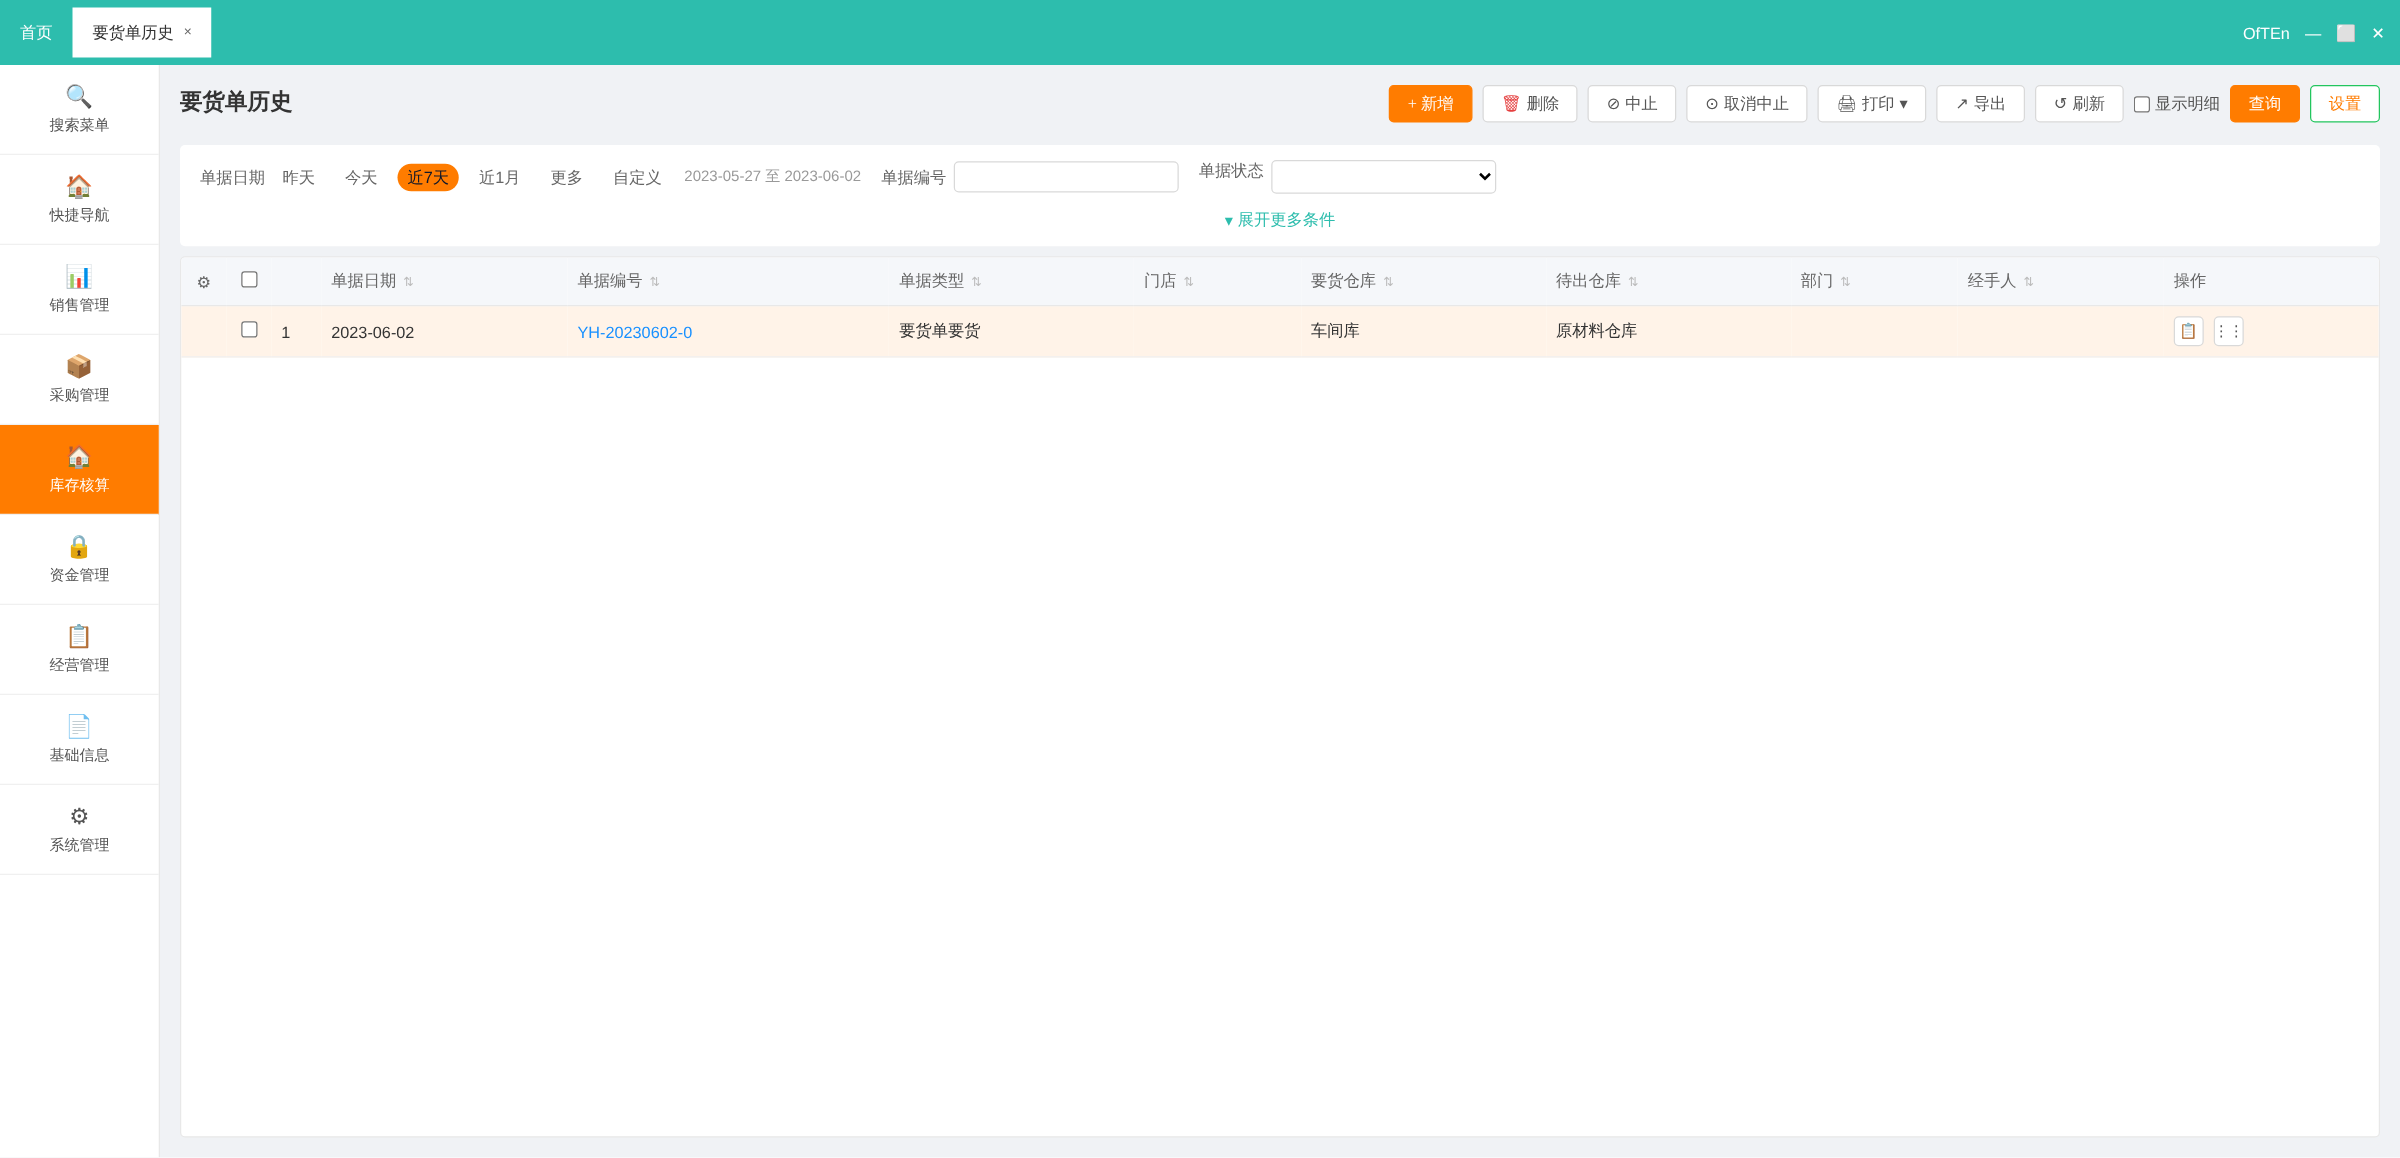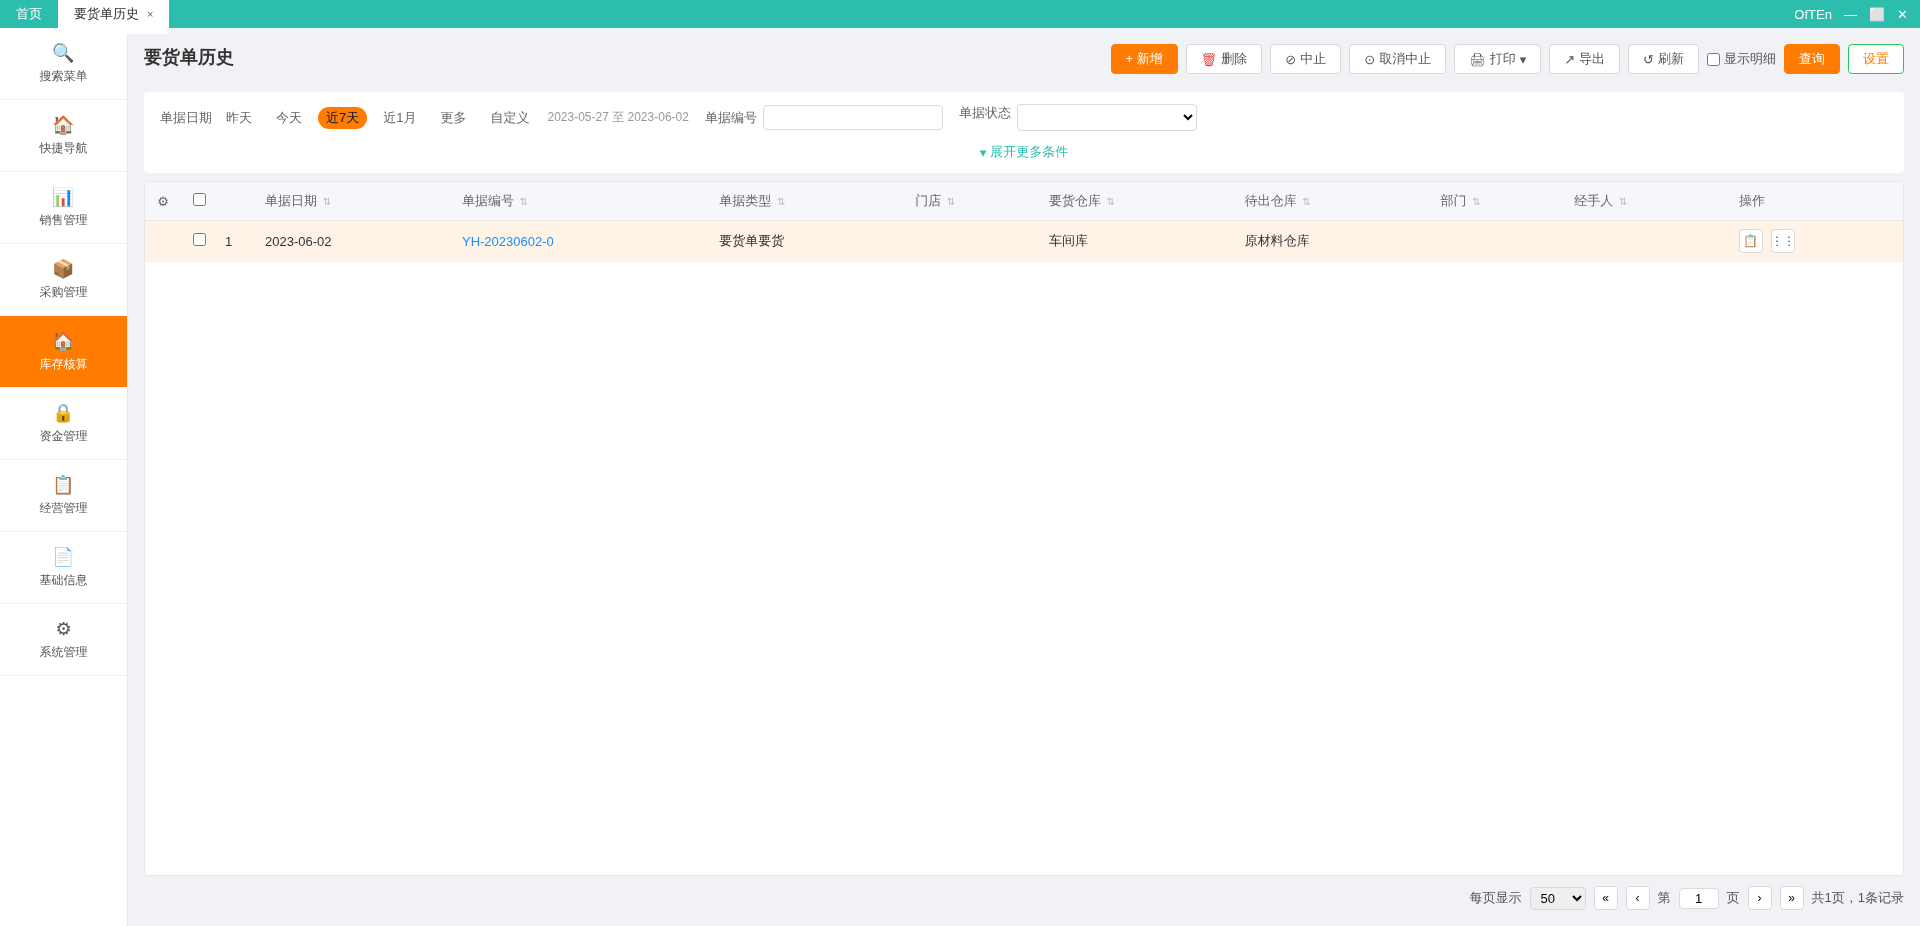--- a/index.html
+++ b/index.html
@@ -1,19 +1,19 @@
 <!DOCTYPE html>
 <html><head>
   <meta charset="utf-8">
   <style>
     * { box-sizing: border-box; margin: 0; padding: 0; }
     body { font-family: "Microsoft YaHei", "PingFang SC", sans-serif; font-size: 13px; color: #333; background: #f0f2f5; display: flex; flex-direction: column; height: 926px; overflow: hidden; }
 
     
-    .top-bar { background: #2dbdad; height: 28px; display: flex; align-items: center; padding: 0 0 0 0; flex-shrink: 0; }
+    .top-bar { background: #2dbdad; height: 52px; display: flex; align-items: center; padding: 0 0 0 0; flex-shrink: 0; }
     .tab-item { display: flex; align-items: center; height: 40px; padding: 0 16px; font-size: 13px; color: #fff; cursor: pointer; position: relative; }
     .tab-item.home { background: transparent; }
     .tab-item.active { background: #fff; color: #333; }
     .tab-close { margin-left: 8px; color: #666; font-size: 11px; cursor: pointer; }
     .top-bar-right { margin-left: auto; display: flex; align-items: center; gap: 12px; padding-right: 12px; }
     .top-bar-right span { color: #fff; font-size: 13px; cursor: pointer; }
     .oftentext { color: #fff; font-size: 13px; }
 
     
     .main-layout { display: flex; flex: 1; overflow: hidden; }
@@ -37,21 +37,21 @@
     .filter-date-btns { display: flex; align-items: flex-start; gap: 8px; }
     .filter-date-btn { padding: 2px 8px; border: none; background: transparent; color: #666; cursor: pointer; font-size: 13px; border-radius: 12px; }
     .filter-date-btn.active { background: #ff7c00; color: #0f172a; }
     .filter-date-range { color: #999; font-size: 12px; margin-left: 4px; }
     .filter-input { border: 1px solid #d9d9d9; border-radius: 4px; padding: 4px 8px; font-size: 13px; width: 180px; outline: none; }
     .filter-select { border: 1px solid #d9d9d9; border-radius: 4px; padding: 4px 8px; font-size: 13px; width: 180px; outline: none; background: #fff; }
     .filter-expand { display: flex; align-items: center; gap: 4px; color: #2dbdad; cursor: pointer; font-size: 13px; margin-top: 4px; }
 
     
     .toolbar { display: flex; align-items: center; gap: 8px; margin-bottom: 8px; }
-    .btn { padding: 5px 14px; border-radius: 4px; border: 1px solid #d9d9d9; background: #fff; font-size: 13px; cursor: pointer; display: flex; align-items: center; gap: 4px; color: #555; }
+    .btn { padding: 5px 14px; border-radius: 4px; border: 1px solid #d9d9d9; background: #fff; font-size: 13px; cursor: pointer; display: flex; align-items: center; gap: 4px; color: #555; font-family: Liberation Serif, serif; }
     .btn-primary { background: #ff7c00; color: #fff; border-color: #ff7c00; }
     .checkbox-label { display: flex; align-items: center; gap: 4px; font-size: 13px; color: #555; cursor: pointer; }
 
     
     .table-wrapper { background: #fff; border-radius: 4px; flex: 1; overflow: auto; border: 1px solid #e8e8e8; }
     table { width: 100%; border-collapse: collapse; font-size: 13px; }
     thead { background: #f5f7fa; }
     thead th { padding: 10px 8px; text-align: left; color: #666; font-weight: normal; border-bottom: 1px solid #e8e8e8; white-space: nowrap; }
     thead th.sortable { cursor: pointer; }
     tbody tr { border-bottom: 1px solid #f0f0f0; }
@@ -288,30 +288,14 @@
                 <div class="action-icon">📋</div>
                 <div class="action-icon">⋮⋮</div>
               </div>
             </td>
           </tr>
         </tbody>
       </table>
 
     </div>
 
-    <div class="pagination-bar">
-      <span>每页显示</span>
-      <select class="page-size-select">
-        <option value="50">50</option>
-        <option value="20">20</option>
-        <option value="100">100</option>
-      </select>
-      <button class="page-btn">«</button>
-      <button class="page-btn">‹</button>
-      <span>第</span>
-      <input class="page-input" type="text" value="1" style="">
-      <span>页</span>
-      <button class="page-btn">›</button>
-      <button class="page-btn">»</button>
-      <span>共1页，1条记录</span>
-    </div>
   </div>
 </div>
 
 </body></html>

